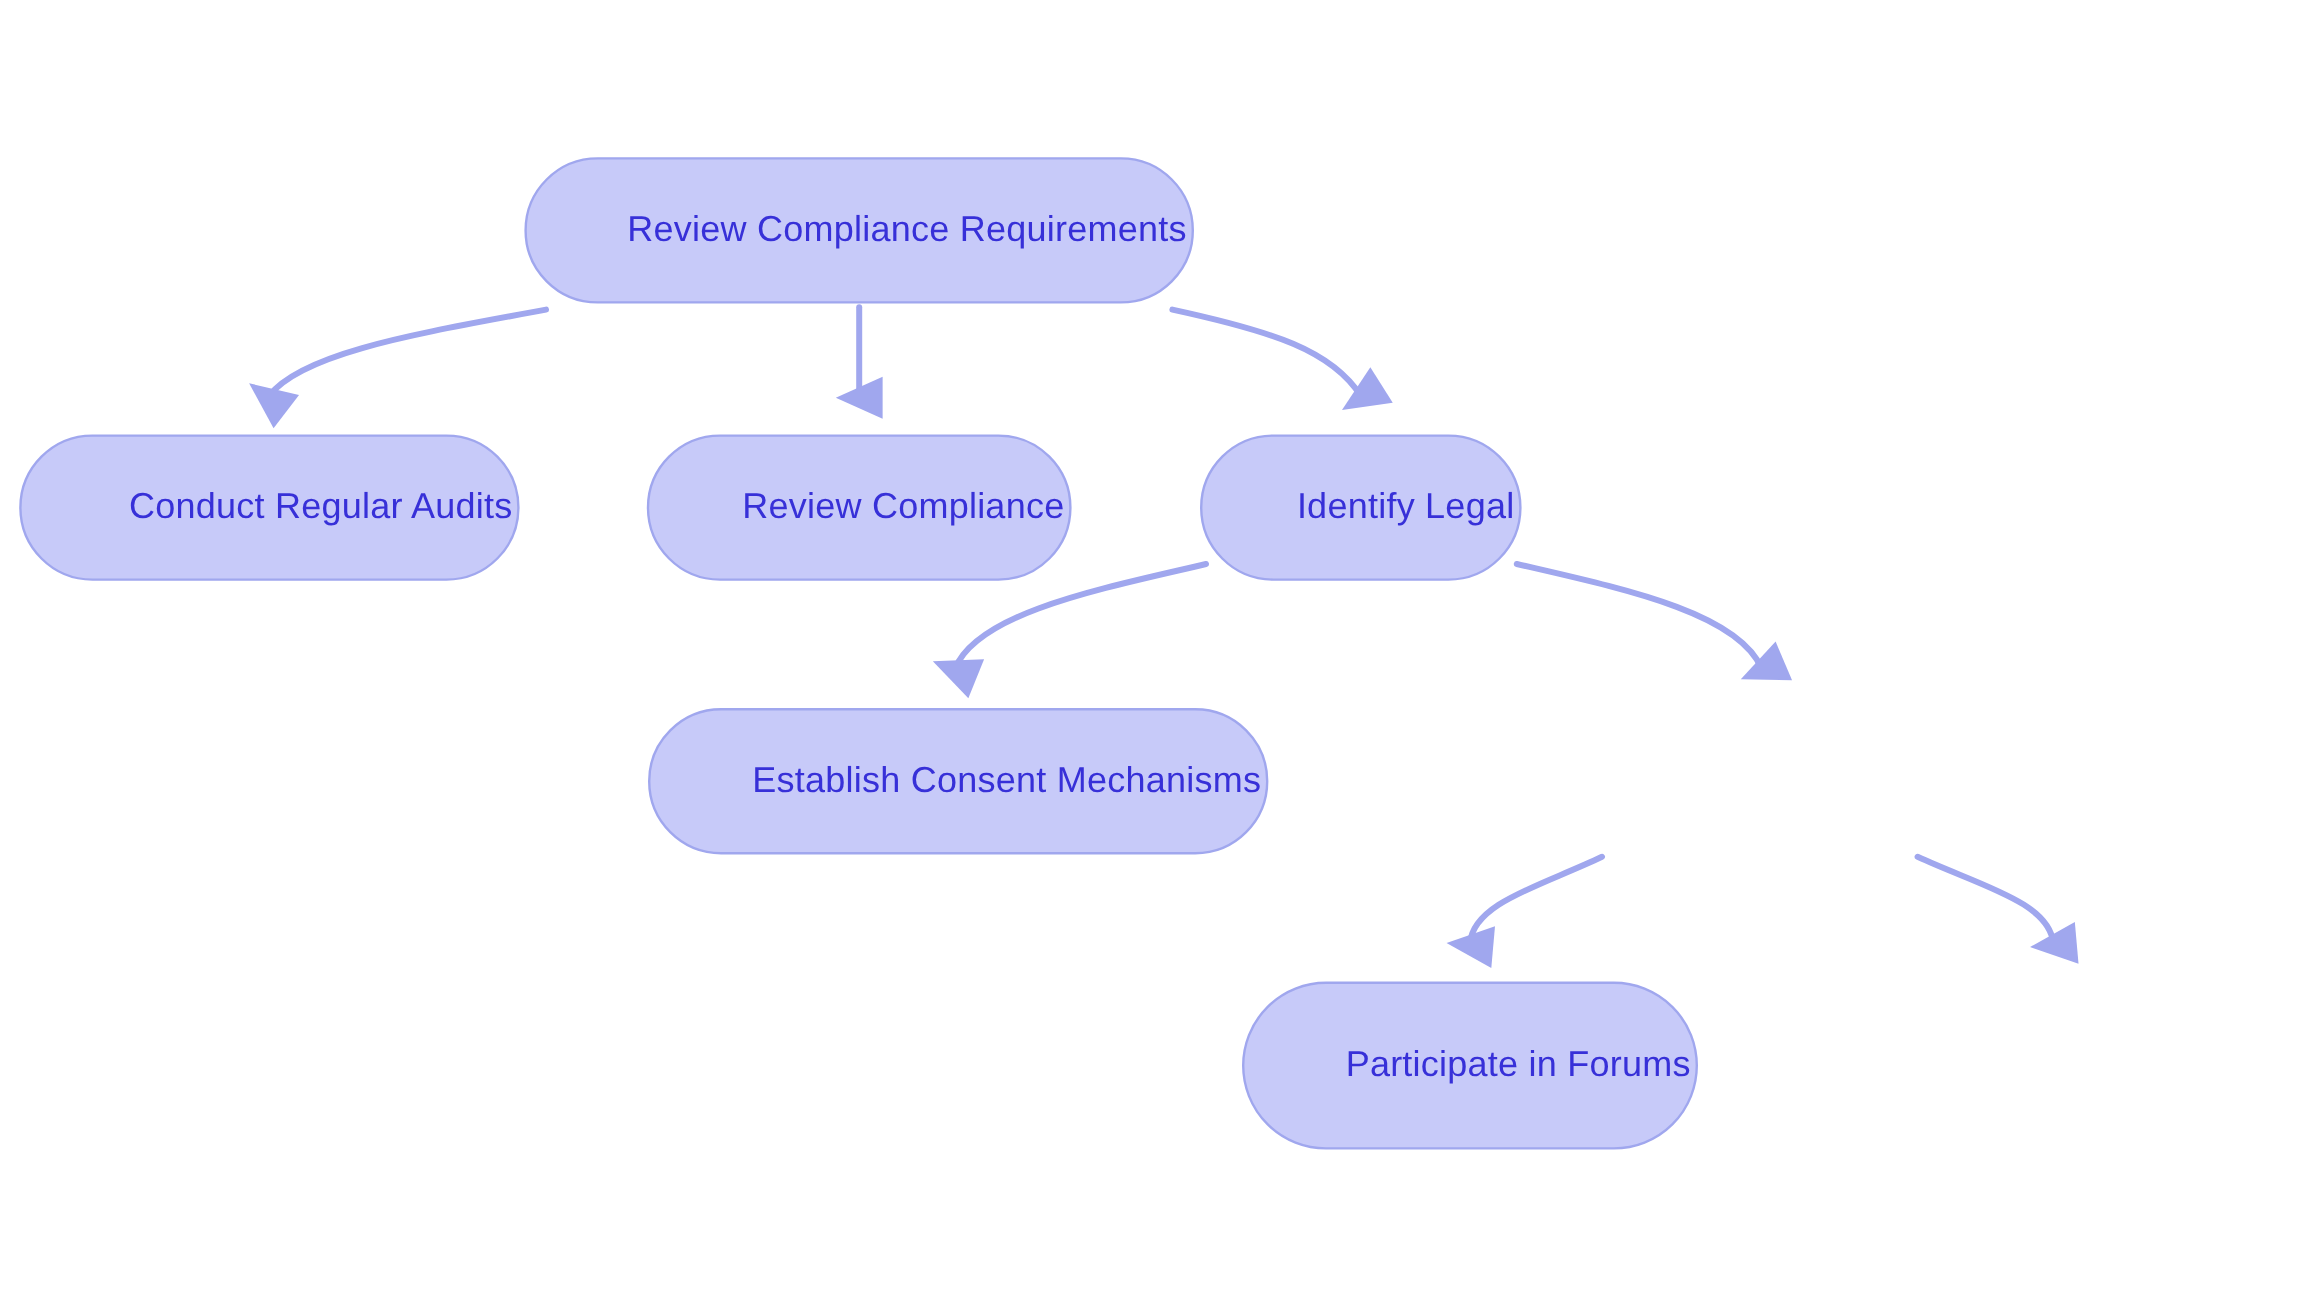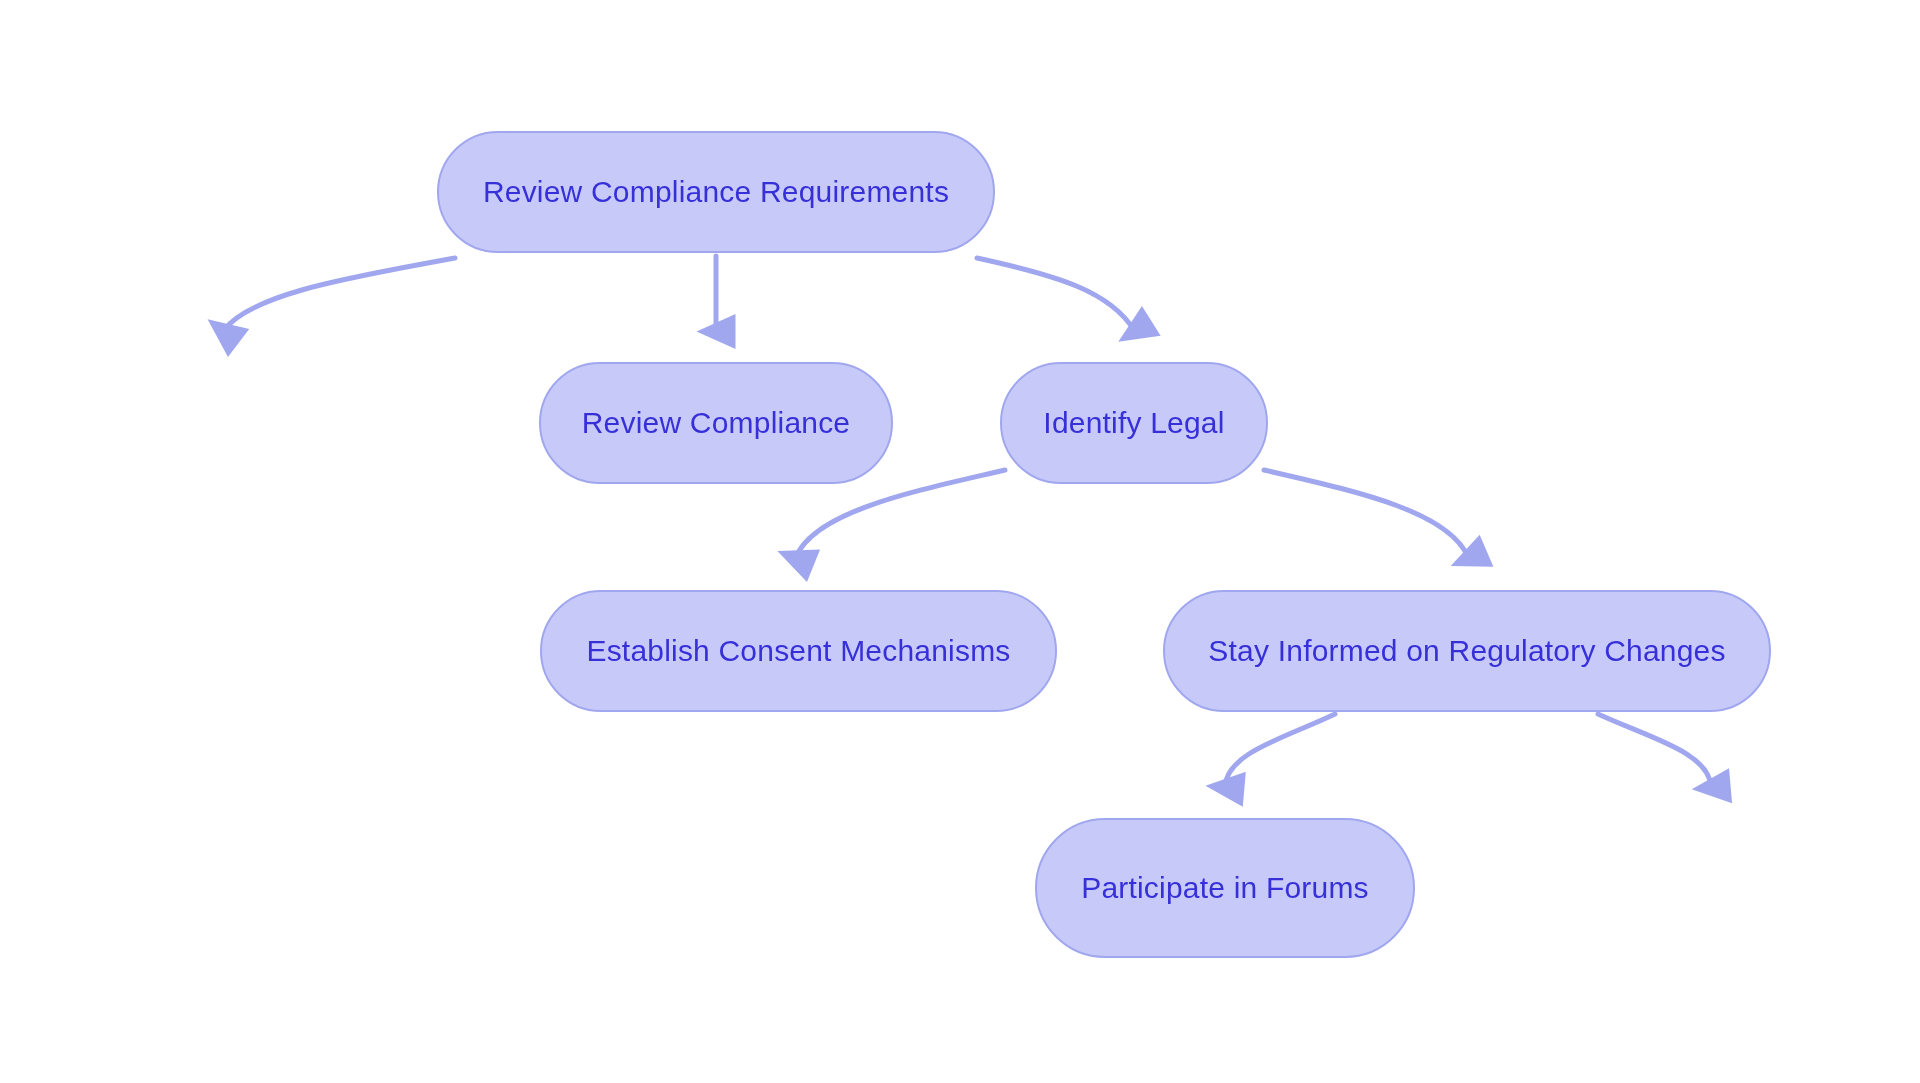--- a/index.html
+++ b/index.html
@@ -24,21 +24,21 @@
     left: 0;
     top: 0;
     width: 1920px;
     height: 1083px;
   }
   .node {
     position: absolute;
     box-sizing: border-box;
     display: flex;
     align-items: center;
-    justify-content: center;
+    justify-content: flex-end;
     background: #c7caf9;
     border: 2px solid #a0a7ee;
     border-radius: 9999px;
     color: #3730d8;
     font-size: 30px;
     font-weight: 400;
     letter-spacing: 0.2px;
     white-space: nowrap;
     z-index: 2;
   }
@@ -72,35 +72,35 @@
 
     <path d="M 1335 714 C 1285 738 1228 752 1225 786" fill="none" stroke="#a0a7ee" stroke-width="5" stroke-linecap="round" marker-end="url(#arrowhead)"></path>
 
     <path d="M 1598 714 C 1650 738 1708 752 1711 786" fill="none" stroke="#a0a7ee" stroke-width="5" stroke-linecap="round" marker-end="url(#arrowhead)"></path>
   </svg>
 
   <div class="node" style="left:437px; top:131px; width:558px; height:122px;">
     <span class="node-label">Review Compliance Requirements</span>
   </div>
 
+  <div class="node" style="left:16px; top:362px; width:417px; height:122px;">
+    <span class="node-label">Conduct Regular Audits</span>
+  </div>
 
   <div class="node" style="left:539px; top:362px; width:354px; height:122px;">
     <span class="node-label">Review Compliance</span>
   </div>
 
   <div class="node" style="left:1000px; top:362px; width:268px; height:122px;">
     <span class="node-label">Identify Legal</span>
   </div>
 
   <div class="node" style="left:540px; top:590px; width:517px; height:122px;">
     <span class="node-label">Establish Consent Mechanisms</span>
   </div>
 
-  <div class="node" style="left:1163px; top:590px; width:608px; height:122px;">
-    <span class="node-label">Stay Informed on Regulatory Changes</span>
-  </div>
 
   <div class="node" style="left:1035px; top:818px; width:380px; height:140px;">
     <span class="node-label">Participate in Forums</span>
   </div>
 
 
 </div>
 
 </body></html>

